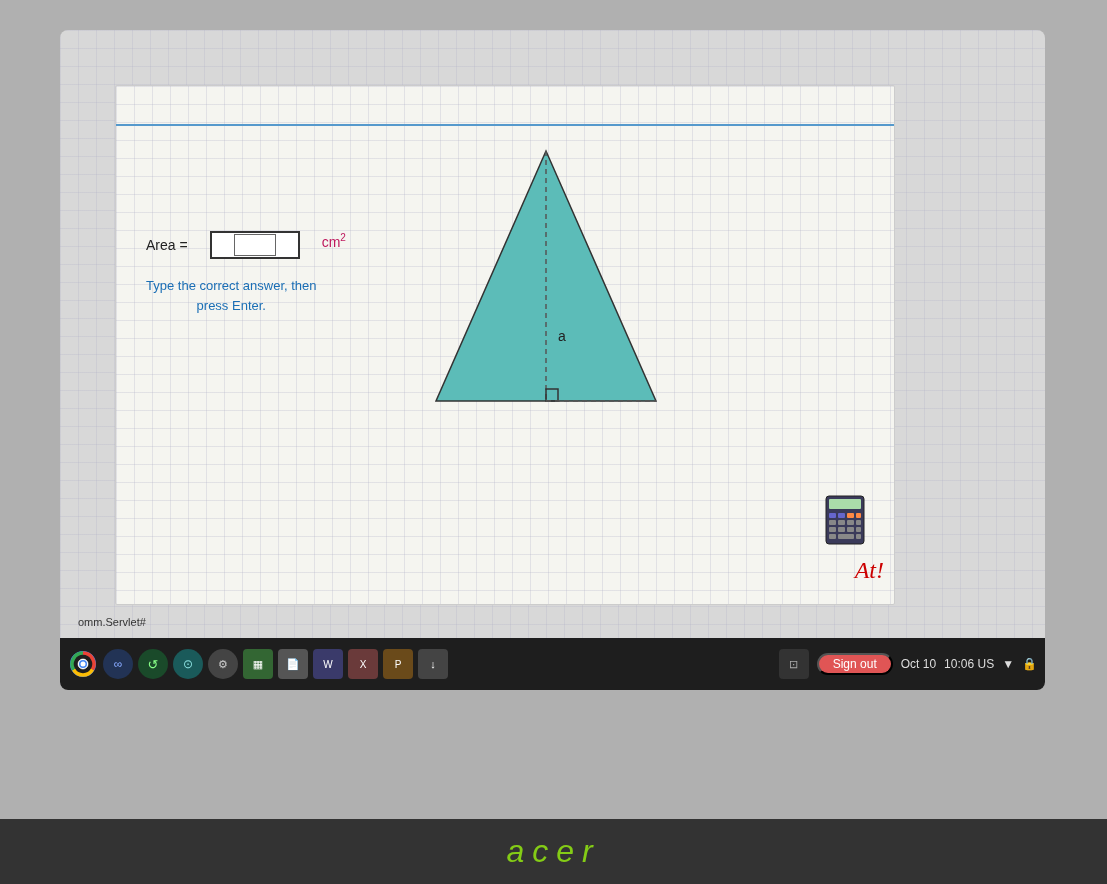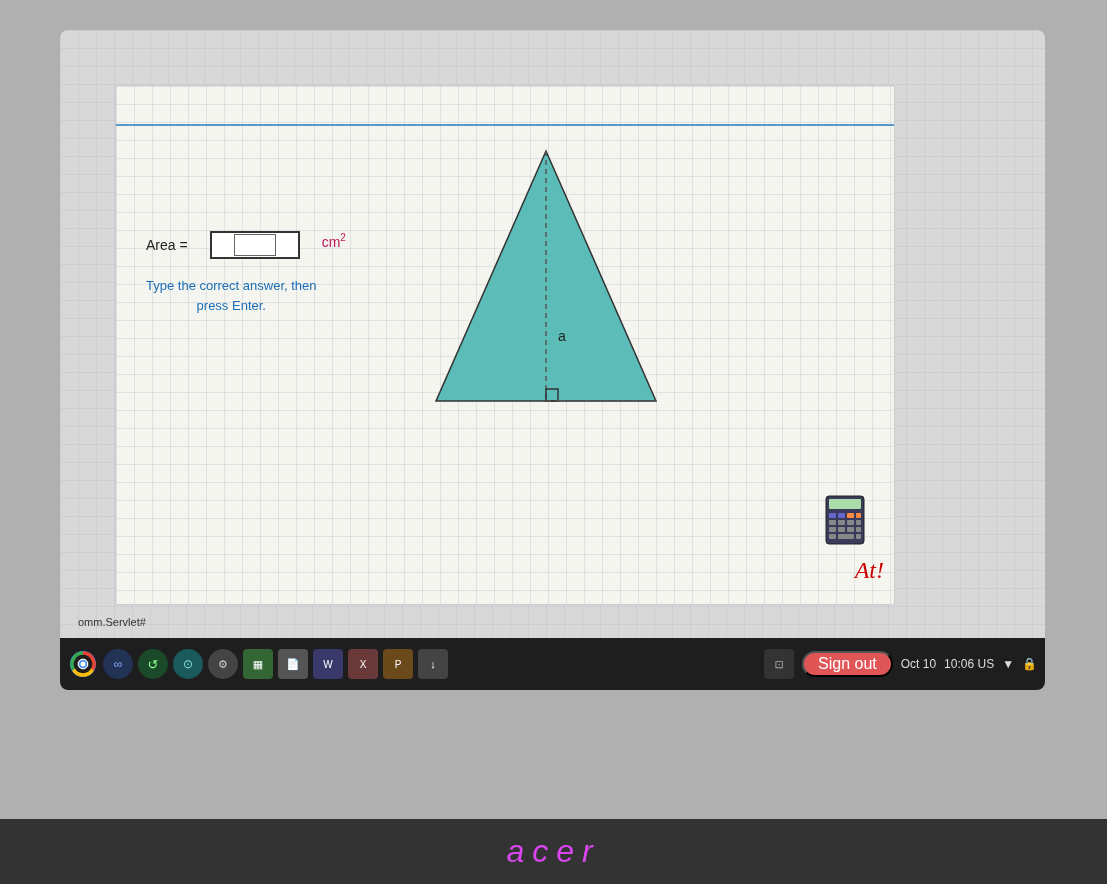--- a/index.html
+++ b/index.html
@@ -209,21 +209,21 @@
       align-items: center;
       gap: 8px;
       margin-left: auto;
     }
 
     .sign-out-pill {
       background: #e05555;
       color: white;
       border-radius: 16px;
       padding: 2px 14px;
-      font-size: 16px;
+      font-size: 12px;
       font-weight: 500;
       cursor: pointer;
       text-align: right;
     }
 
     .tbi-text {
       color: #ddd;
       font-size: 12px;
       text-align: right;
     }
@@ -243,21 +243,21 @@
       background: #333;
       z-index: 200;
       display: flex;
       align-items: center;
       justify-content: center;
     }
     .laptop-logo {
       font-size: 32px;
       font-style: italic;
       font-weight: 300;
-      color: #d946ef;
+      color: #84cc16;
       letter-spacing: 8px;
     }
 
   </style>
 </head>
 <body>
 
 <div class="screen-area">
   <div class="grid-bg"></div>
 

